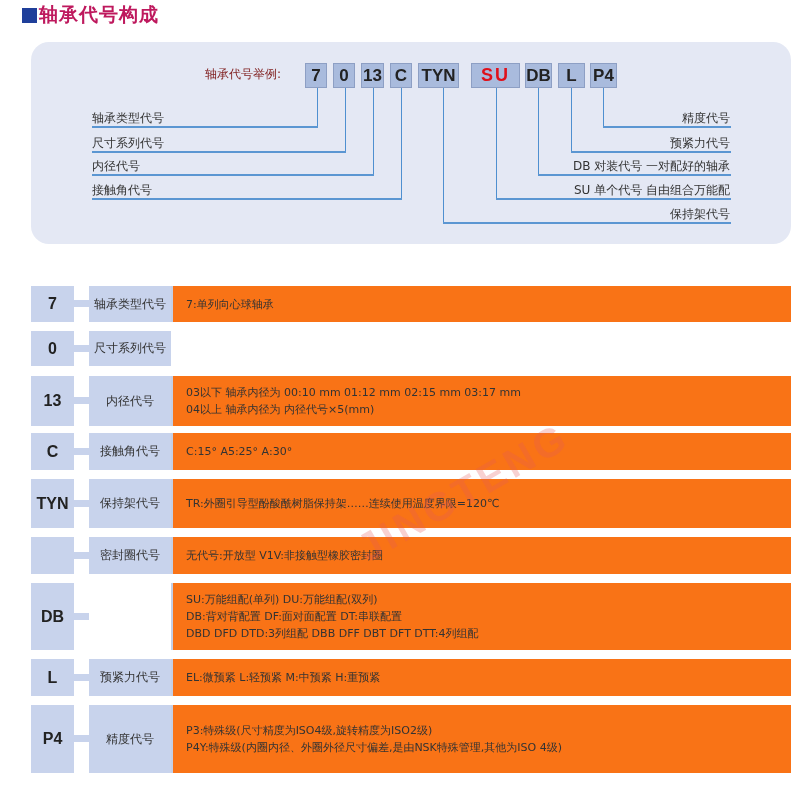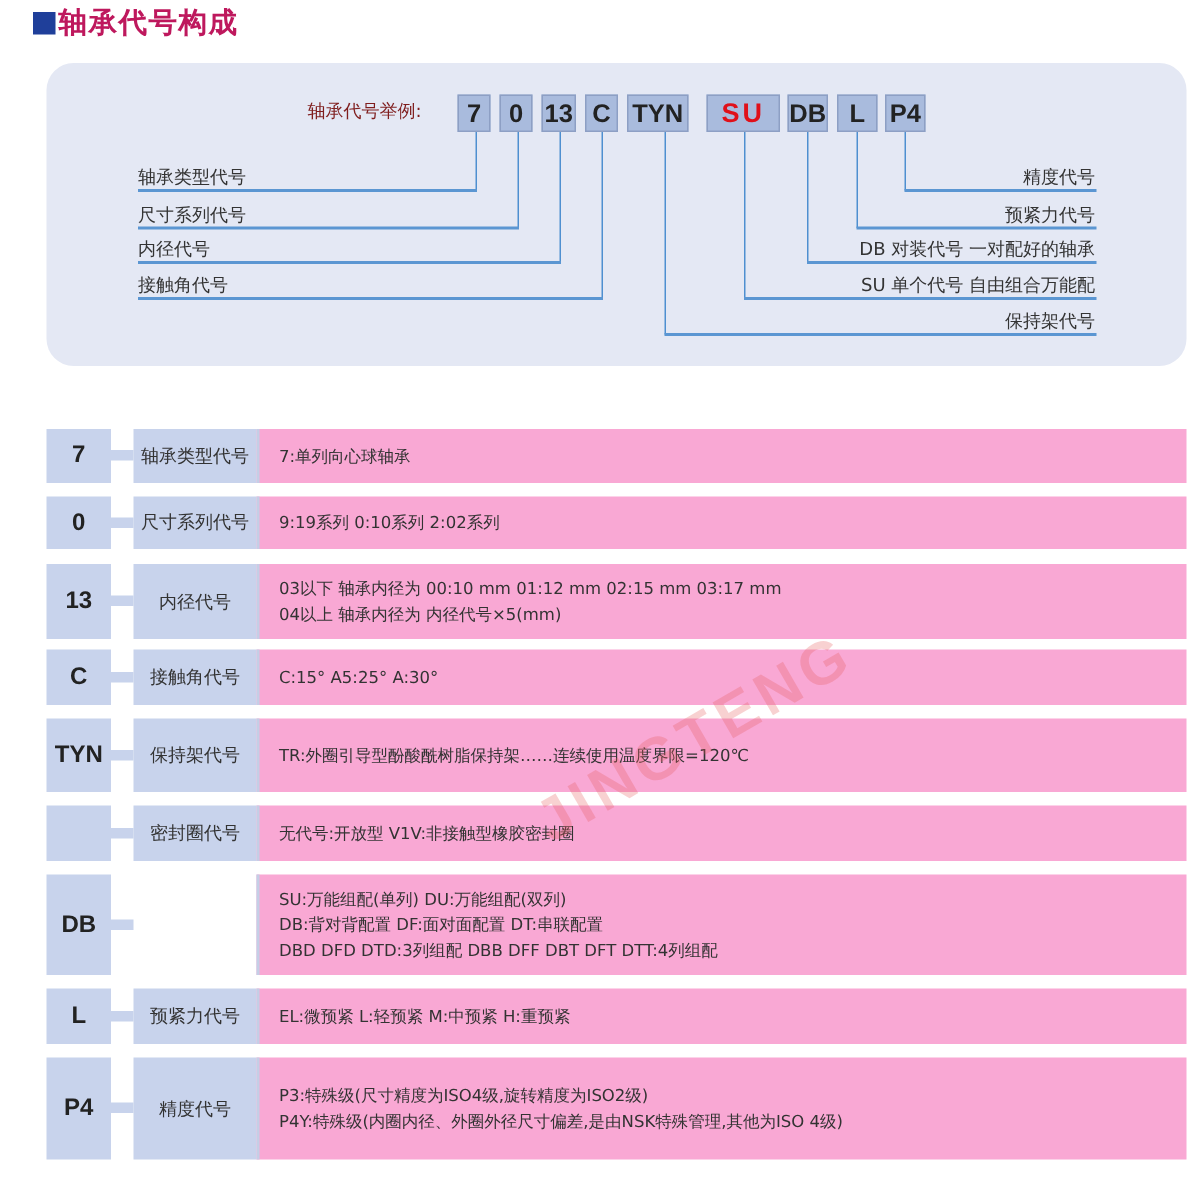--- a/index.html
+++ b/index.html
@@ -21,21 +21,21 @@
   .llabel { position:absolute; font-size:12px; color:#333; }
   .rlabel { position:absolute; font-size:12px; color:#333; text-align:right; white-space:nowrap; }
 
   .row { position:absolute; left:31px; width:760px; }
   .row .code { position:absolute; left:0; top:0; bottom:0; width:43px; background:#c8d3ec;
                font-family:"Liberation Sans",sans-serif; font-weight:bold; font-size:16px; color:#222;
                display:flex; align-items:center; justify-content:center; }
   .row .conn { position:absolute; left:43px; width:15px; height:7px; background:#c8d3ec; }
   .row .name { position:absolute; left:58px; top:0; bottom:0; width:82px; background:#c8d3ec;
                font-size:12px; color:#333; display:flex; align-items:center; justify-content:center; }
-  .row .content { position:absolute; left:140px; right:0; top:0; bottom:0; background:#f9a8d4;
+  .row .content { position:absolute; left:140px; right:0; top:0; bottom:0; background:#f97316;
                   border-left:2px solid #c4cfe6; box-sizing:border-box; padding-left:13px;
                   font-size:11px; color:#333; display:flex; flex-direction:column; justify-content:center; }
   .row .content div { line-height:17px; white-space:nowrap; }
 
   .watermark { position:absolute; left:345px; top:470px; font-family:"Liberation Sans",sans-serif;
                font-weight:bold; font-size:40px; color:rgba(230,90,90,0.28); transform:rotate(-30deg);
                letter-spacing:4px; pointer-events:none; }
 </style>
 </head>
 <body>
@@ -96,23 +96,20 @@
   <div class="name">轴承类型代号</div>
   <div class="content">
     <div>7:单列向心球轴承</div>
   </div>
 </div>
 
 <div class="row" style="top:331px;height:35px;">
   <div class="code">0</div>
   <div class="conn" style="top:14px;"></div>
   <div class="name">尺寸系列代号</div>
-  <div class="content">
-    <div>9:19系列   0:10系列   2:02系列</div>
-  </div>
 </div>
 
 <div class="row" style="top:376px;height:50px;">
   <div class="code">13</div>
   <div class="conn" style="top:21px;"></div>
   <div class="name">内径代号</div>
   <div class="content">
     <div>03以下  轴承内径为  00:10 mm 01:12 mm 02:15 mm  03:17 mm</div>
     <div>04以上  轴承内径为  内径代号×5(mm)</div>
   </div>

